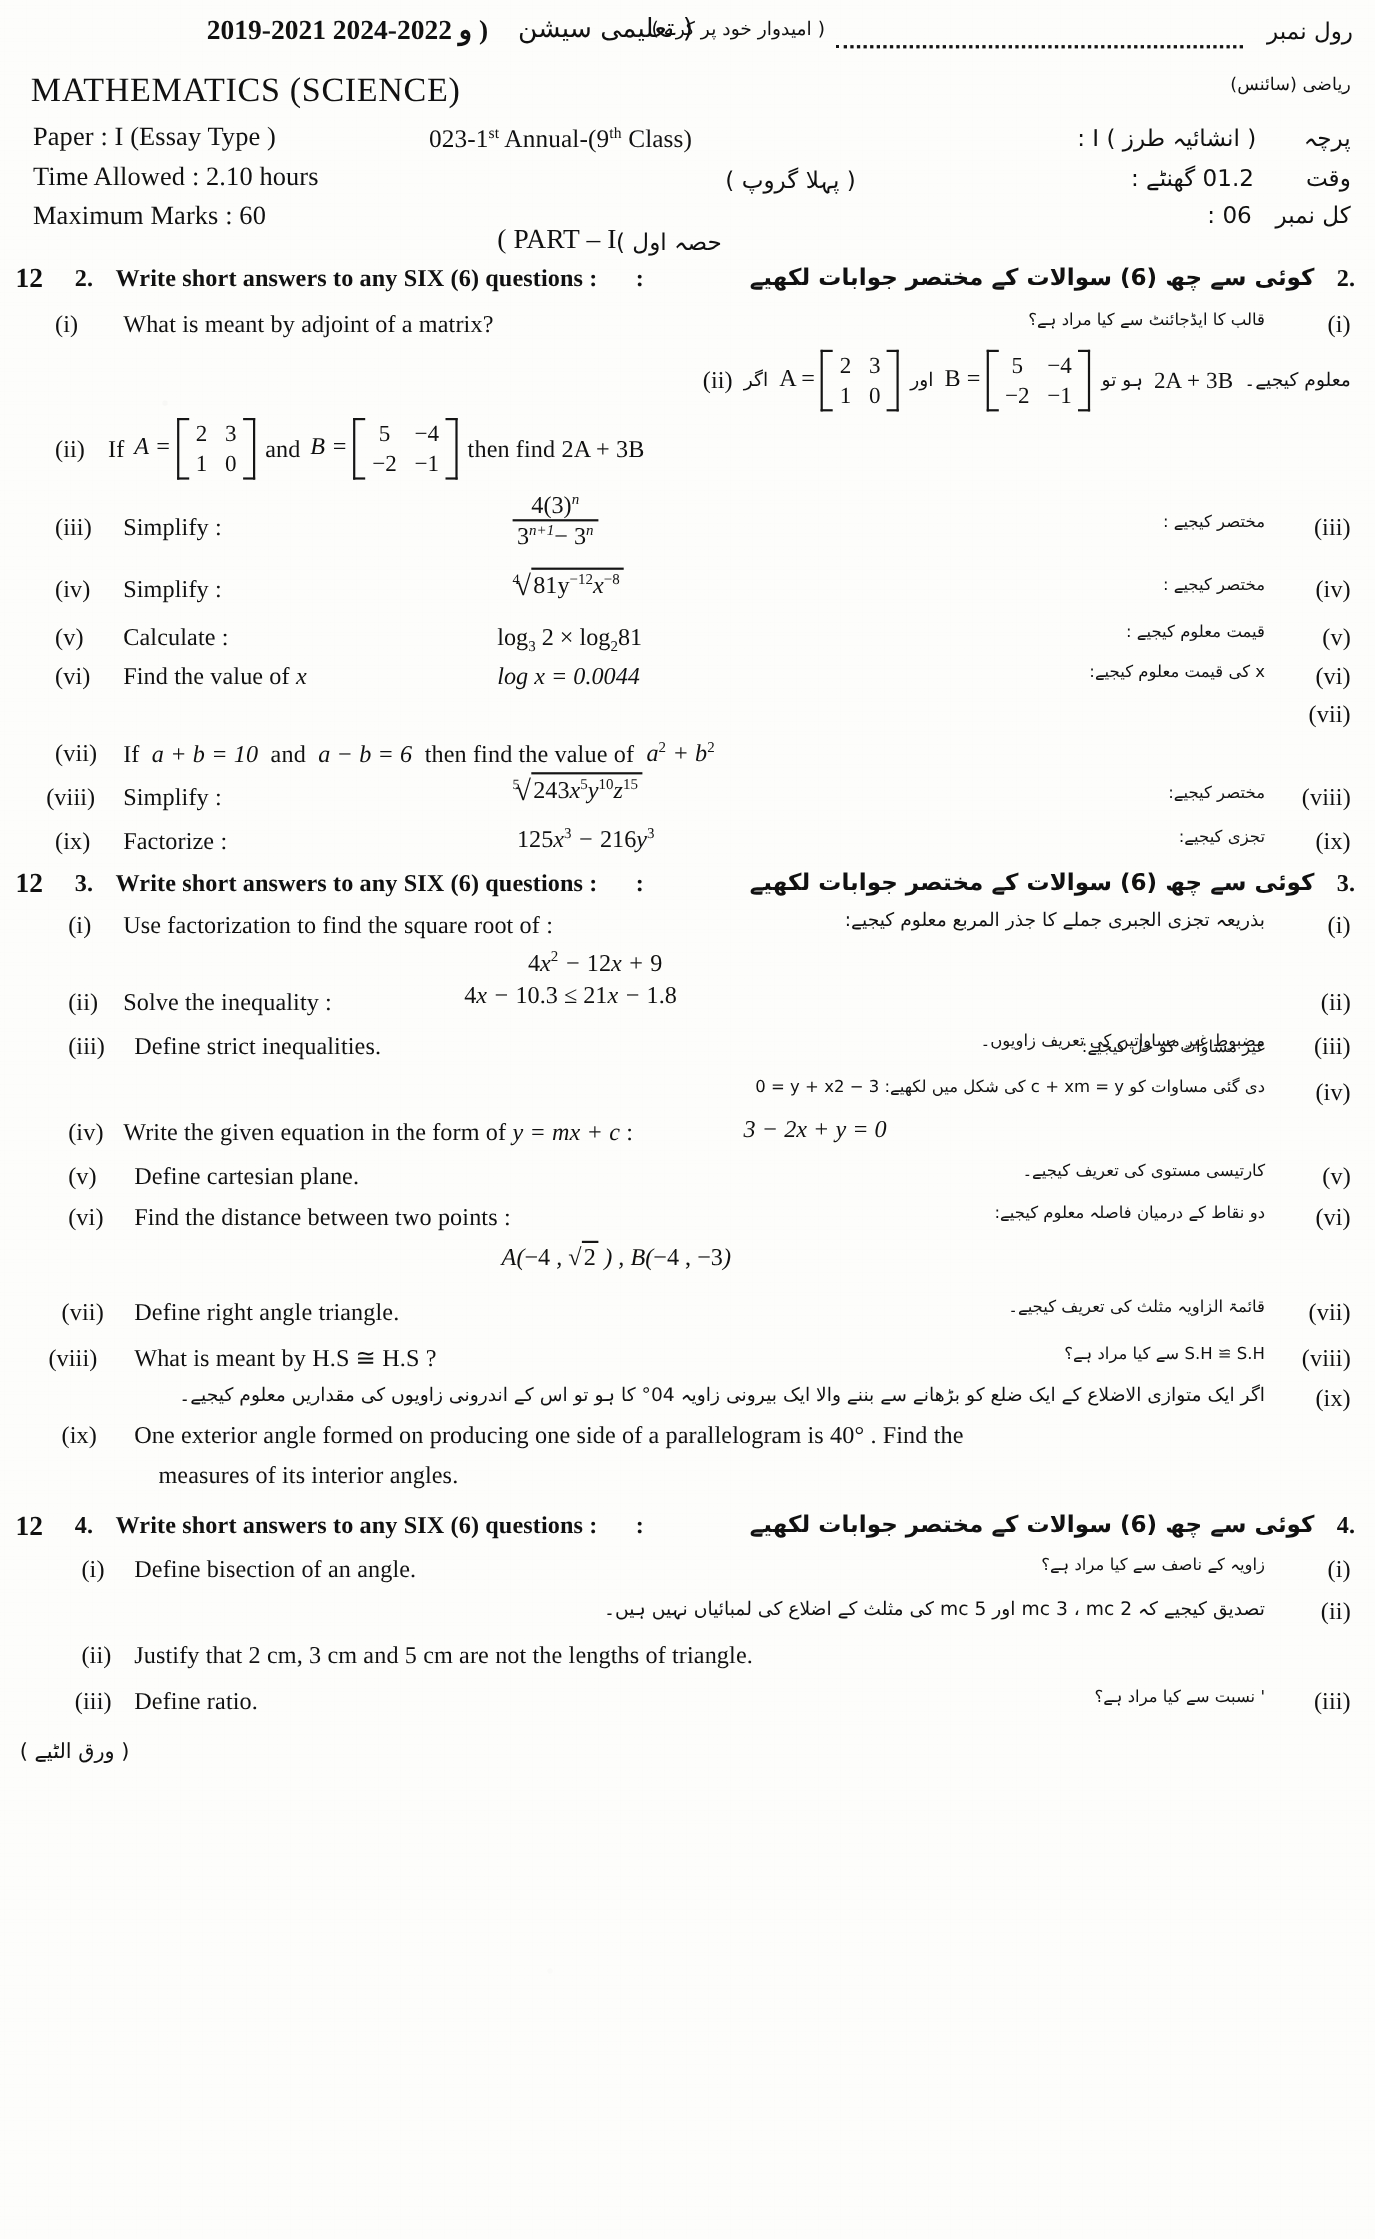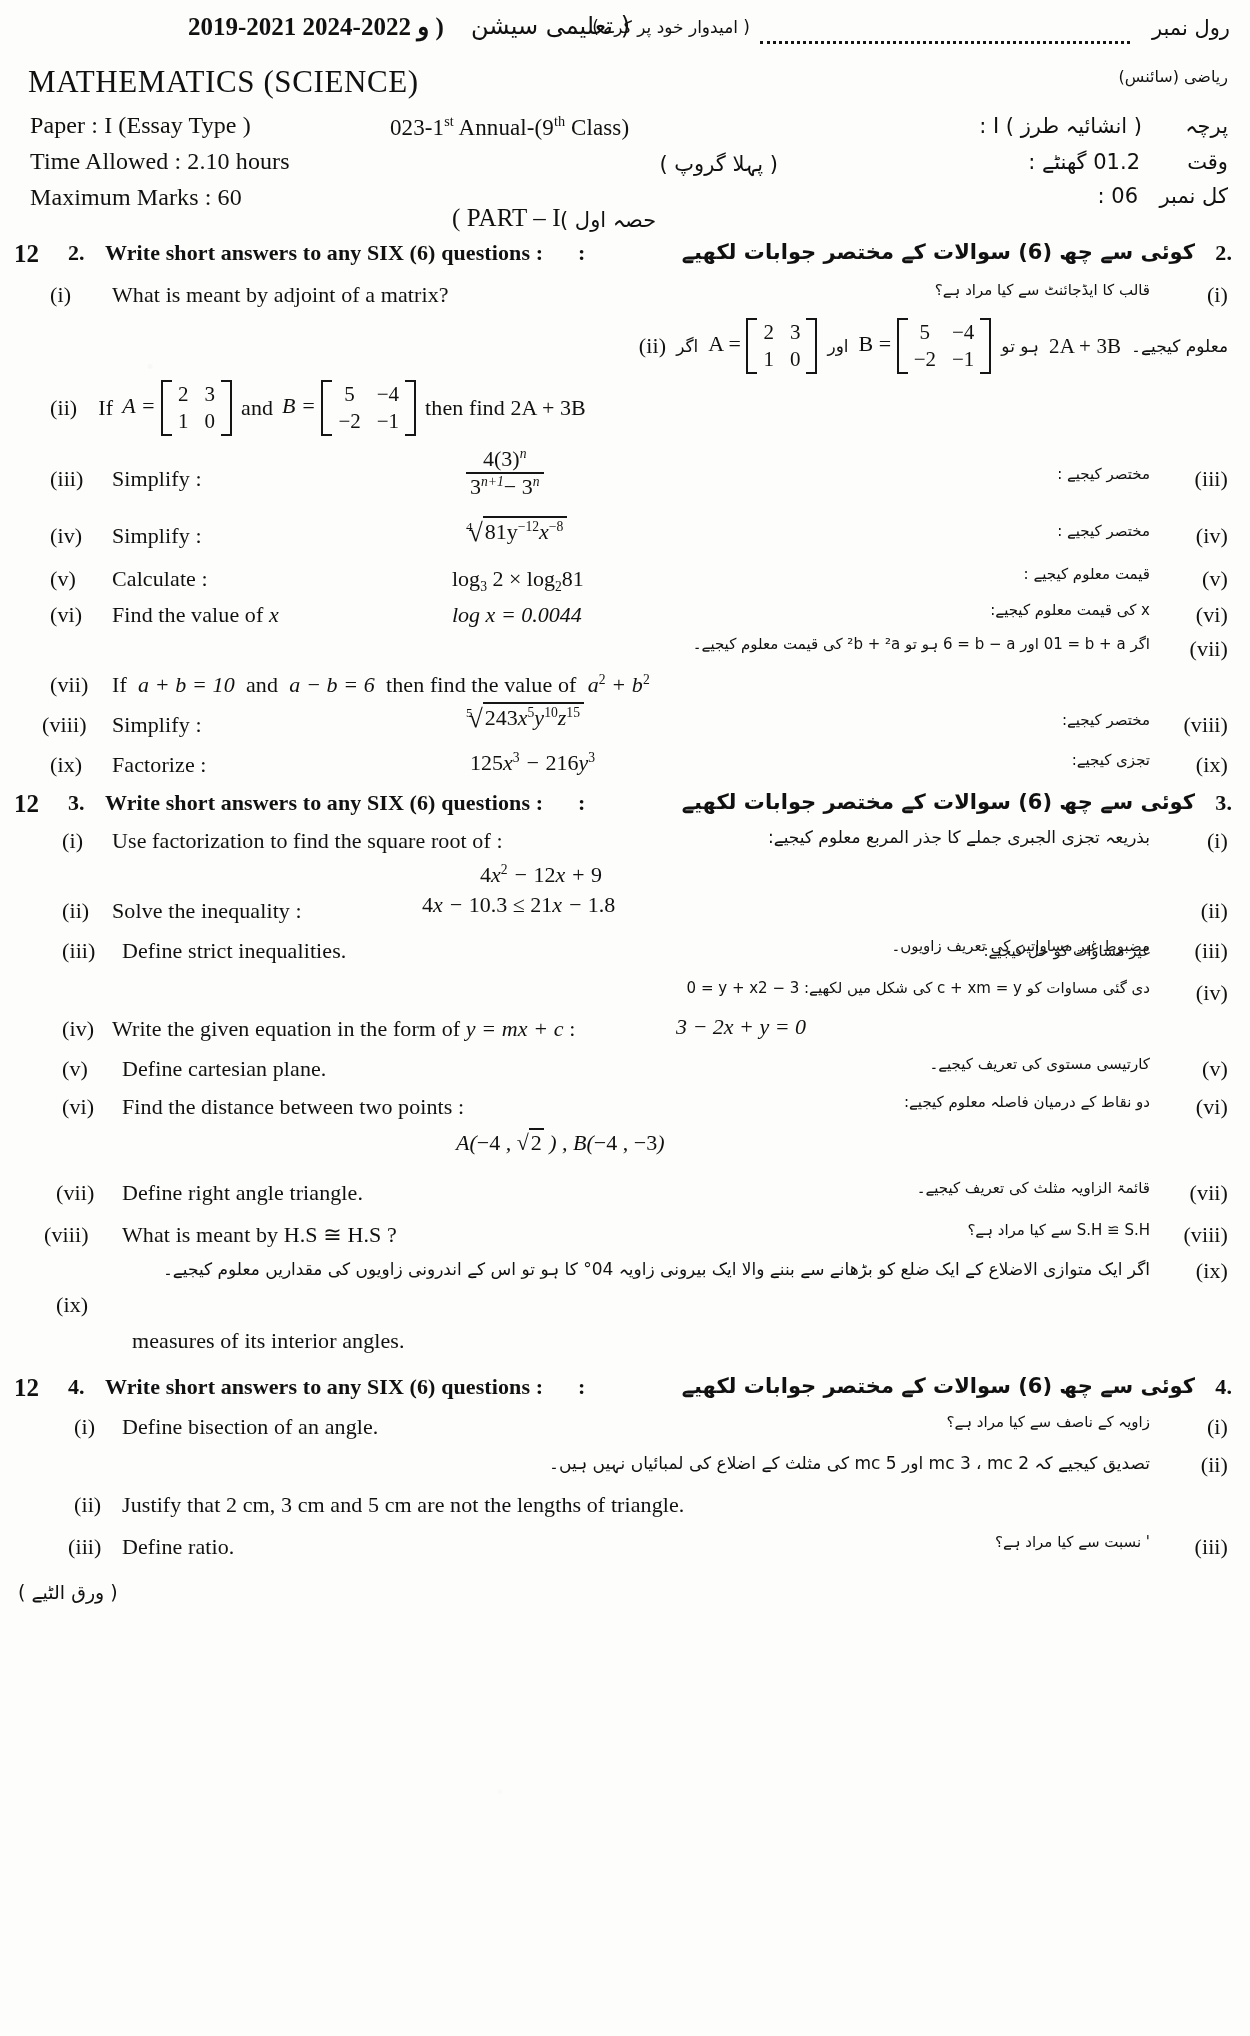--- a/index.html
+++ b/index.html
@@ -302,21 +302,20 @@
   </div>
   <div class="abs urdu" style="right:100px; top:564px;">قیمت معلوم کیجیے  :</div>
   <div class="abs eng roman" style="right:22px; top:566px;">(v)</div>
 
   <div class="abs eng roman" style="left:50px; top:602px;">(vi)</div>
   <div class="abs eng qtext" style="left:112px; top:602px;">Find the value of&nbsp;<span class="math">x</span></div>
   <div class="abs math up" style="left:452px; top:602px;">log x = 0.0044</div>
   <div class="abs urdu" style="right:100px; top:600px;">x کی قیمت معلوم کیجیے:</div>
   <div class="abs eng roman" style="right:22px; top:602px;">(vi)</div>
 
-  <div class="abs urdu" style="right:100px; top:634px;">اگر  a + b = 10  اور  a − b = 6  ہو تو  a² + b²  کی قیمت معلوم کیجیے۔</div>
   <div class="abs eng roman" style="right:22px; top:636px;">(vii)</div>
 
   <div class="abs eng roman" style="left:50px; top:672px;">(vii)</div>
   <div class="abs eng qtext" style="left:112px; top:672px;">
     <span>If</span>&nbsp;
     <span class="math">a + b = 10</span>&nbsp;
     <span>and</span>&nbsp;
     <span class="math">a − b = 6</span>&nbsp;
     <span>then find the value of</span>&nbsp;
     <span class="math">a<sup>2</sup> + b<sup>2</sup></span>
@@ -395,21 +394,22 @@
 
   <div class="abs eng roman" style="left:44px; top:1222px;">(viii)</div>
   <div class="abs eng qtext" style="left:122px; top:1222px;">What is meant by H.S ≅ H.S ?</div>
   <div class="abs urdu" style="right:100px; top:1220px;">H.S ≅ H.S  سے کیا مراد ہے؟</div>
   <div class="abs eng roman" style="right:22px; top:1222px;">(viii)</div>
 
   <div class="abs urdu" style="right:100px; top:1258px; font-size:17px;">اگر ایک متوازی الاضلاع کے ایک ضلع کو بڑھانے سے بننے والا ایک بیرونی زاویہ 40° کا ہو تو اس کے اندرونی زاویوں کی مقداریں معلوم کیجیے۔</div>
   <div class="abs eng roman" style="right:22px; top:1258px;">(ix)</div>
 
   <div class="abs eng roman" style="left:56px; top:1292px;">(ix)</div>
-  <div class="abs eng qtext" style="left:132px; top:1328px;">measures of its interior angles.</div>
+  <div class="abs eng qtext" style="left:122px; top:1292px;">One exterior angle formed on producing one side of a parallelogram is 40° .  Find the</div>
+  <div class="abs eng qtext" style="left:144px; top:1328px;">measures of its interior angles.</div>
 
   <div class="abs qmark" style="left:14px; top:1374px;">12</div>
   <div class="abs eng qhead-en" style="left:68px; top:1374px;">4.</div>
   <div class="abs eng qhead-en" style="left:105px; top:1374px;">Write short answers to any SIX (6) questions :</div>
   <div class="abs eng qhead-en" style="left:578px; top:1374px;">:</div>
   <div class="abs urdu bold" style="right:55px; top:1372px; font-size:21px;">کوئی سے چھ (6) سوالات کے مختصر جوابات لکھیے</div>
   <div class="abs eng qnum-ur" style="right:18px; top:1374px; font-size:22px;">4.</div>
 
   <div class="abs eng roman" style="left:74px; top:1414px;">(i)</div>
   <div class="abs eng qtext" style="left:122px; top:1414px;">Define bisection of an angle.</div>

